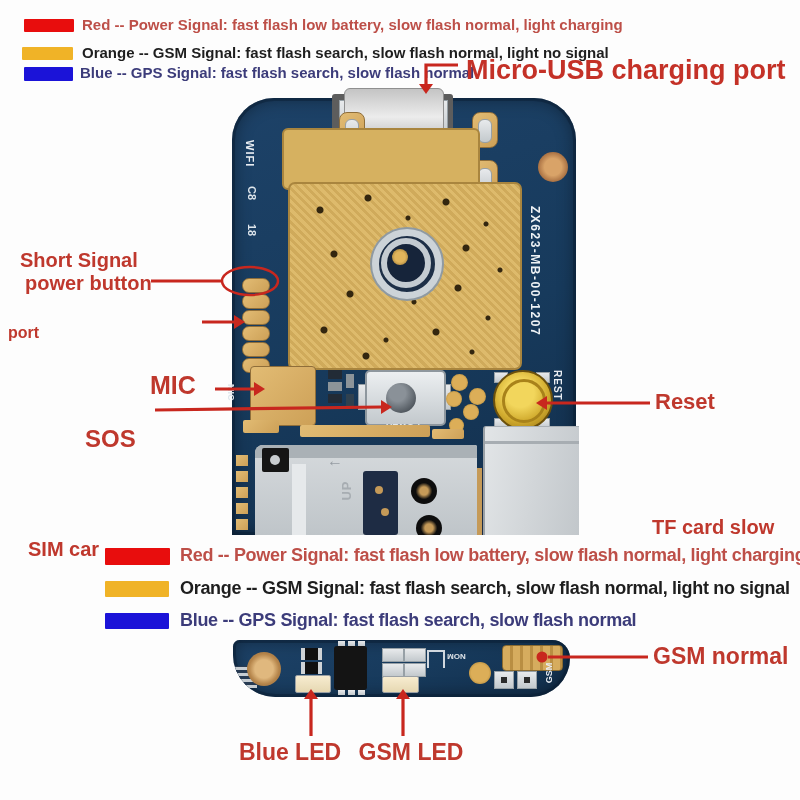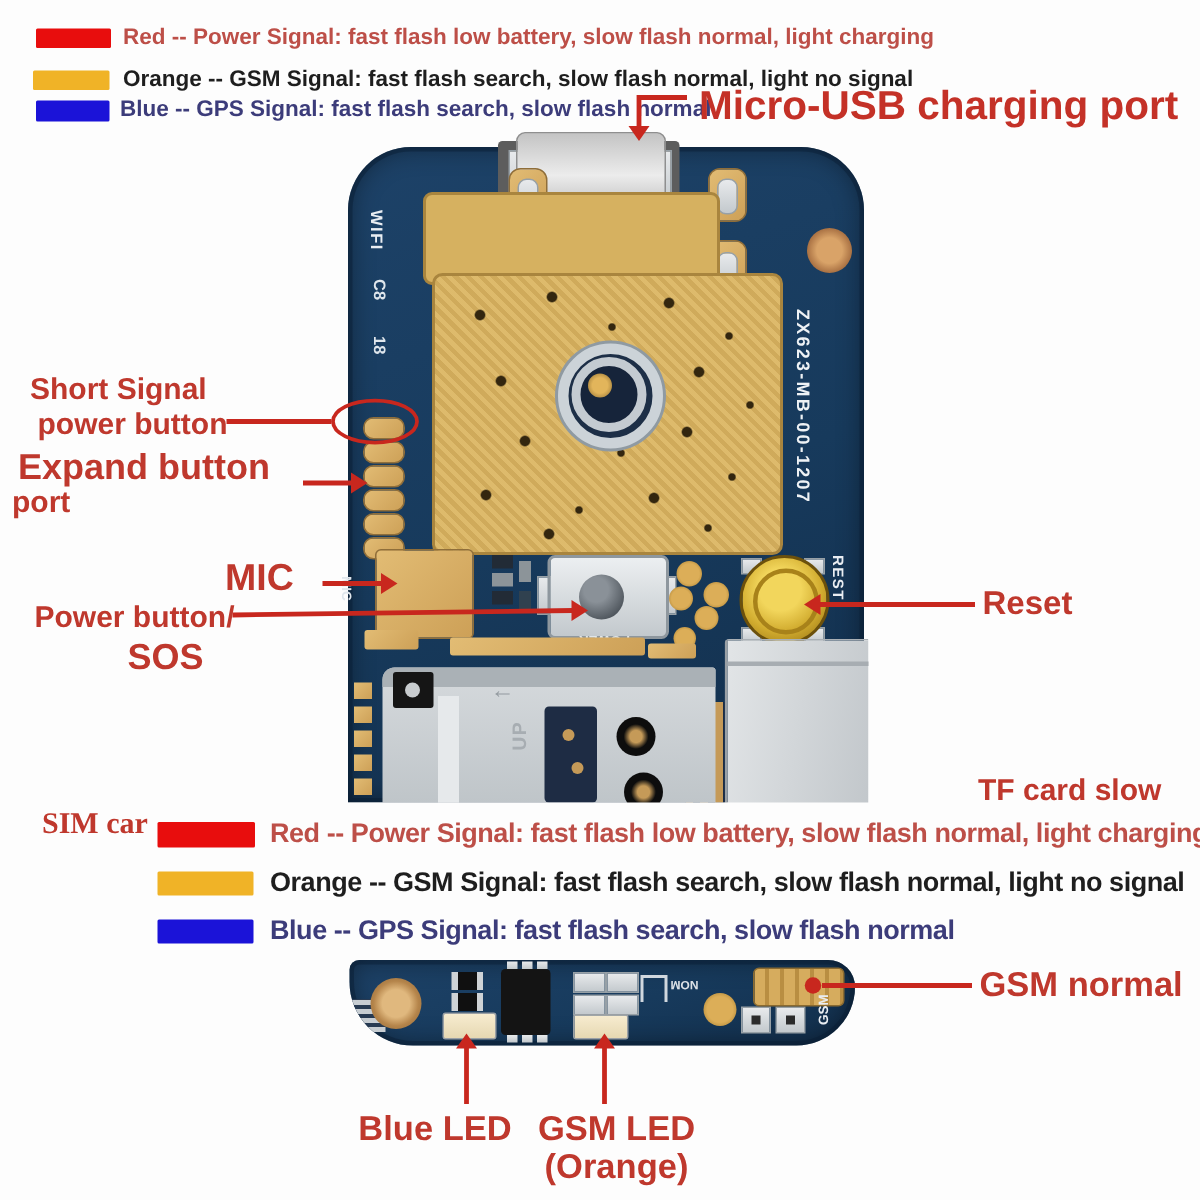--- a/index.html
+++ b/index.html
@@ -46,35 +46,32 @@
     <div class="leg-txt" style="left:82px;top:16px;font-size:15px;color:#bd4f48;">Red -- Power Signal: fast flash low battery, slow flash normal, light charging</div>
     <div class="leg-bar" style="left:22px;top:47px;width:51px;height:13px;background:#f0b327;"></div>
     <div class="leg-txt" style="left:82px;top:44px;font-size:15px;color:#1e1e1e;">Orange -- GSM Signal: fast flash search, slow flash normal, light no signal</div>
     <div class="leg-bar" style="left:24px;top:67px;width:49px;height:14px;background:#1b13d8;"></div>
     <div class="leg-txt" style="left:80px;top:64px;font-size:15px;color:#3c3c7a;">Blue -- GPS Signal: fast flash search, slow flash normal</div>
   </div>
 
   <div class="lbl" style="left:466px;top:56px;font-size:27px;color:#c43127;">Micro-USB charging port</div>
   <div class="lbl" style="left:20px;top:249px;font-size:20px;">Short Signal</div>
   <div class="lbl" style="left:25px;top:272px;font-size:20px;">power button</div>
-  <div class="lbl" style="left:12px;top:299px;font-size:24px;">Expand button</div>
-  <div class="lbl" style="left:8px;top:324px;font-size:20px;">port</div>
+  <div class="lbl" style="left:8px;top:324px;font-size:16px;">port</div>
   <div class="lbl" style="left:150px;top:372px;font-size:25px;">MIC</div>
-  <div class="lbl" style="left:23px;top:401px;font-size:20px;">Power button/</div>
   <div class="lbl" style="left:85px;top:426px;font-size:24px;">SOS</div>
   <div class="lbl" style="left:655px;top:390px;font-size:22px;">Reset</div>
-  <div class="lbl" style="left:28px;top:538px;font-size:20px;z-index:30;font-family:Liberation Serif, serif;">SIM car</div>
+  <div class="lbl" style="left:28px;top:538px;font-size:20px;z-index:30;">SIM car</div>
   <div class="lbl" style="left:652px;top:516px;font-size:20px;z-index:5;">TF card slow</div>
   <div class="lbl" style="left:653px;top:644px;font-size:23px;">GSM normal</div>
   <div class="lbl" style="left:232px;top:740px;width:116px;text-align:center;font-size:23px;">
     <div>Blue LED</div>
   </div>
   <div class="lbl" style="left:358px;top:740px;width:106px;text-align:center;font-size:23px;">
     <div>GSM LED</div>
-    <div>(Orange)</div>
   </div>
 
   <div class="a navy board" style="left:232px;top:98px;width:344px;height:437px;border-radius:42px 42px 0 0;overflow:visible;z-index:5;">
 
     <div class="a" style="left:100px;top:-4px;width:27px;height:50px;background:#5d5d5d;border-radius:3px;">
         <div class="a silver" style="left:7px;top:6px;width:13px;height:36px;"></div>
       </div>
     <div class="a" style="left:194px;top:-4px;width:27px;height:50px;background:#5d5d5d;border-radius:3px;">
         <div class="a silver" style="left:7px;top:6px;width:13px;height:36px;"></div>
       </div>

